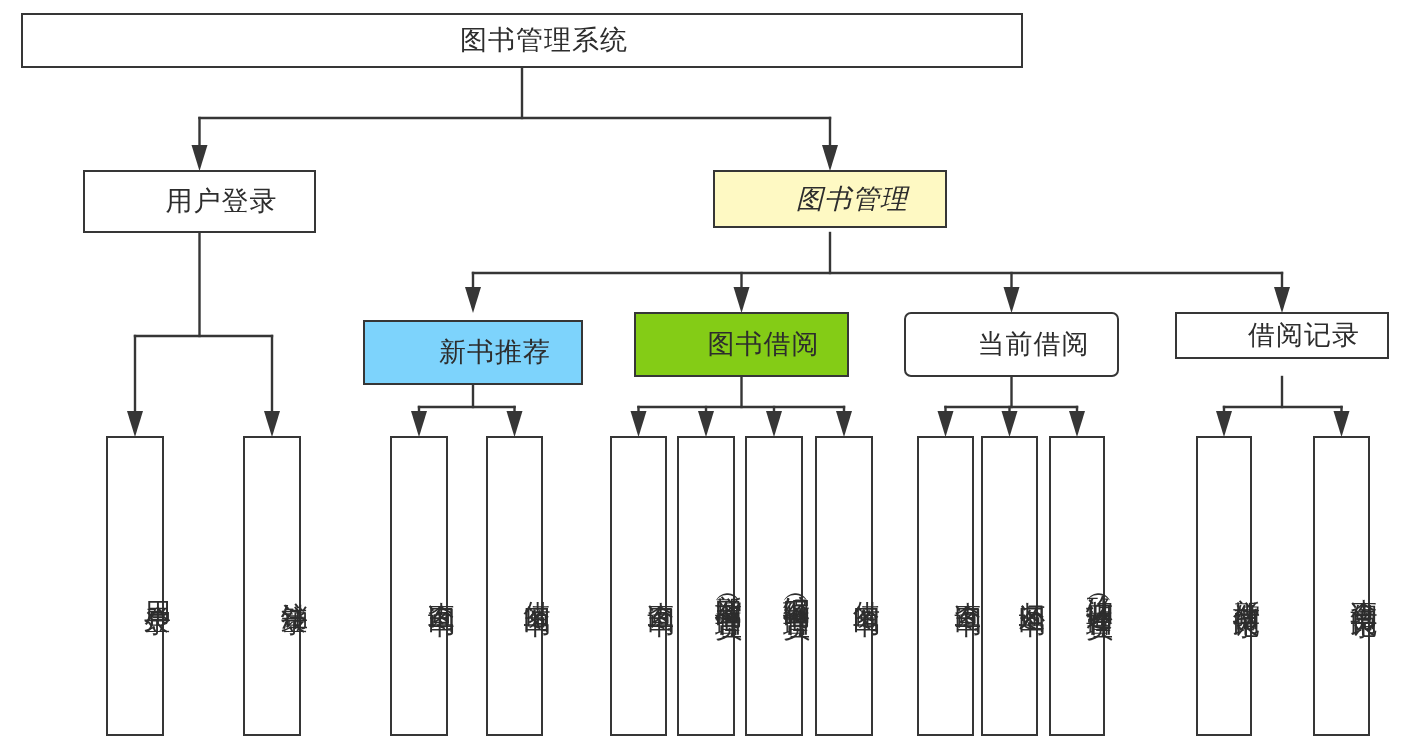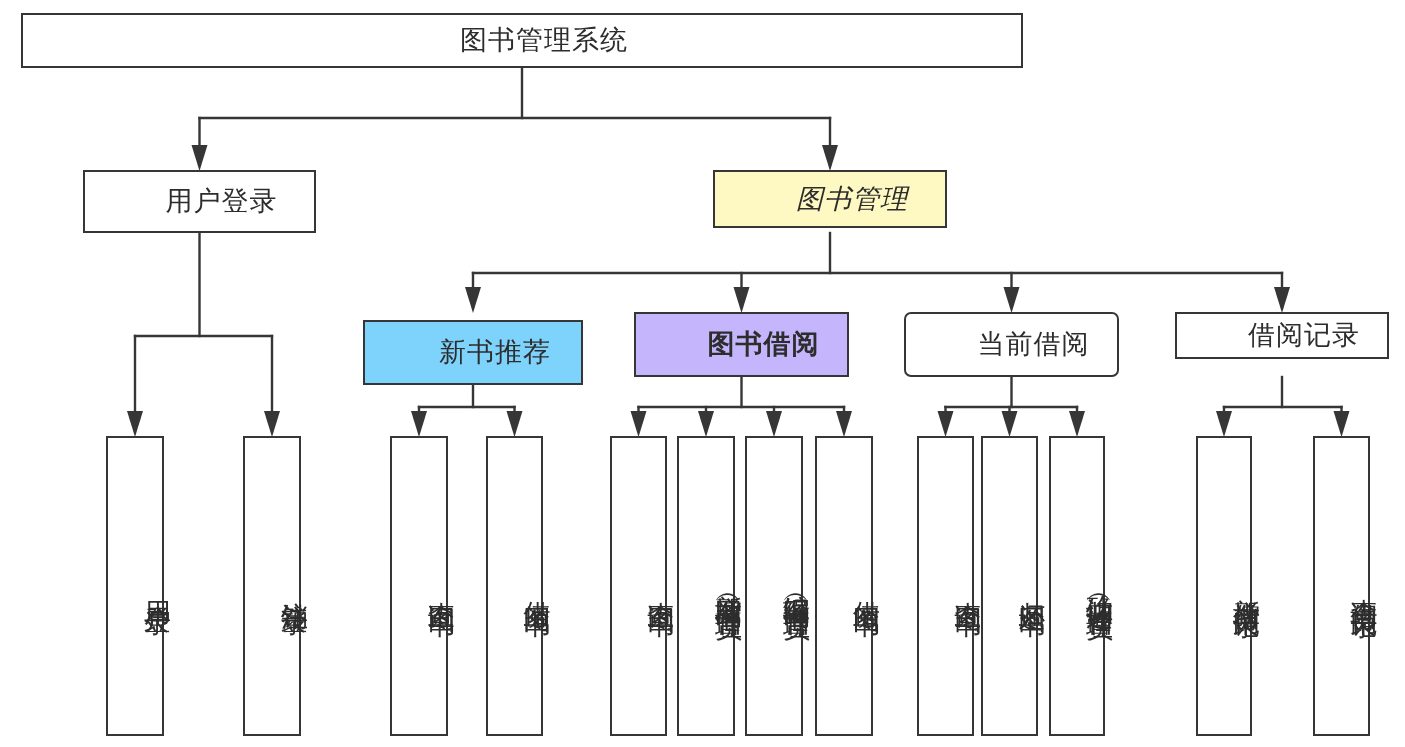--- a/index.html
+++ b/index.html
@@ -133,21 +133,21 @@
       </div>
       <div class="node" style="left: 83px; top: 170px; width: 233px; height: 63px; border-color: rgb(54, 54, 54); background: rgb(255, 255, 255); color: rgb(45, 45, 45);">
         <span class="label">用户登录</span>
       </div>
       <div class="node" style="left: 713px; top: 170px; width: 234px; height: 58px; border-color: rgb(54, 54, 54); background: #fef9c3; color: rgb(45, 45, 45); font-style: italic;">
         <span class="label">图书管理</span>
       </div>
       <div class="node" style="left: 363px; top: 312px; width: 220px; height: 65px; border-color: rgb(54, 54, 54); background: #7dd3fc; color: rgb(45, 45, 45); margin-top: 8px;">
         <span class="label">新书推荐</span>
       </div>
-      <div class="node" style="left: 634px; top: 312px; width: 215px; height: 65px; border-color: rgb(54, 54, 54); background: #c4b5fd; color: rgb(45, 45, 45); font-weight: bold;">
+      <div class="node" style="left: 634px; top: 312px; width: 215px; height: 65px; border-color: rgb(54, 54, 54); background: #84cc16; color: rgb(45, 45, 45);">
         <span class="label">图书借阅</span>
       </div>
       <div class="node" style="left: 904px; top: 312px; width: 215px; height: 65px; border-color: rgb(54, 54, 54); background: rgb(255, 255, 255); color: rgb(45, 45, 45); border-radius: 7px;">
         <span class="label">当前借阅</span>
       </div>
       <div class="node" style="left: 1175px; top: 312px; width: 214px; height: 47px; border-color: rgb(54, 54, 54); background: rgb(255, 255, 255); color: rgb(45, 45, 45);">
         <span class="label">借阅记录</span>
       </div>
       <div class="node vertical" style="left: 106px; top: 436px; width: 58px; height: 300px; border-color: rgb(54, 54, 54); background: rgb(255, 255, 255); color: rgb(45, 45, 45);">
         <span class="label">用户登录</span>

